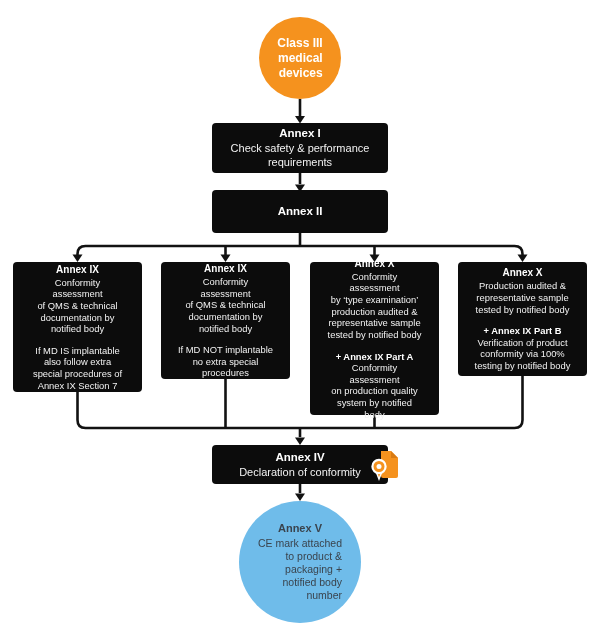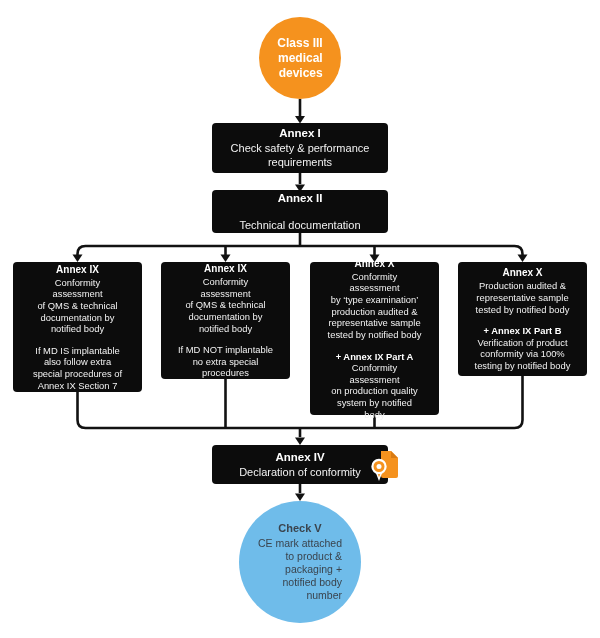--- a/index.html
+++ b/index.html
@@ -73,21 +73,20 @@
   </div>
 
   <div class="node blackbox" style="left:212px;top:123px;width:176px;height:50px;">
     <div class="b-title">Annex I</div>
     <div class="b-body">Check safety &amp; performance
 requirements</div>
   </div>
 
   <div class="node blackbox" style="left:212px;top:190px;width:176px;height:43px;gap:12px;">
     <div class="b-title">Annex II</div>
-    <div class="b-body">Technical documentation</div>
   </div>
 
   <div class="node blackbox branch" style="left:13px;top:262px;width:129px;height:130px;">
     <div class="b-title">Annex IX</div>
     <div class="b-body1">Conformity assessment
 of QMS &amp; technical
 documentation by
 notified body</div>
 
     <div class="b-body2">If MD IS implantable
@@ -140,21 +139,21 @@
 
   <svg class="cert-icon" style="left:371px;top:449px;" width="30" height="32" viewBox="0 0 30 32">
     <path d="M10 2 h10 l7 7 v18 a2 2 0 0 1 -2 2 H12 a2 2 0 0 1 -2 -2 z" fill="#F5921E"></path>
     <path d="M20 2 l7 7 h-7 z" fill="#D97B13"></path>
     <path d="M5 22.5 L8 30 L11 22.5 z" fill="#F5921E" stroke="#ffffff" stroke-width="1.4"></path>
     <circle cx="8" cy="17.5" r="6.6" fill="#F5921E" stroke="#ffffff" stroke-width="2.2"></circle>
     <circle cx="8" cy="17.5" r="2.5" fill="#ffffff"></circle>
   </svg>
 
   <div class="node circle blue" style="left:239px;top:501px;width:122px;height:122px;">
-    <div class="c-title">Check V</div>
+    <div class="c-title">Annex V</div>
     <div class="c-body">CE mark attached
 to product &amp;
 packaging +
 notified body
 number</div>
   </div>
 
 </div>
 
 </body></html>

